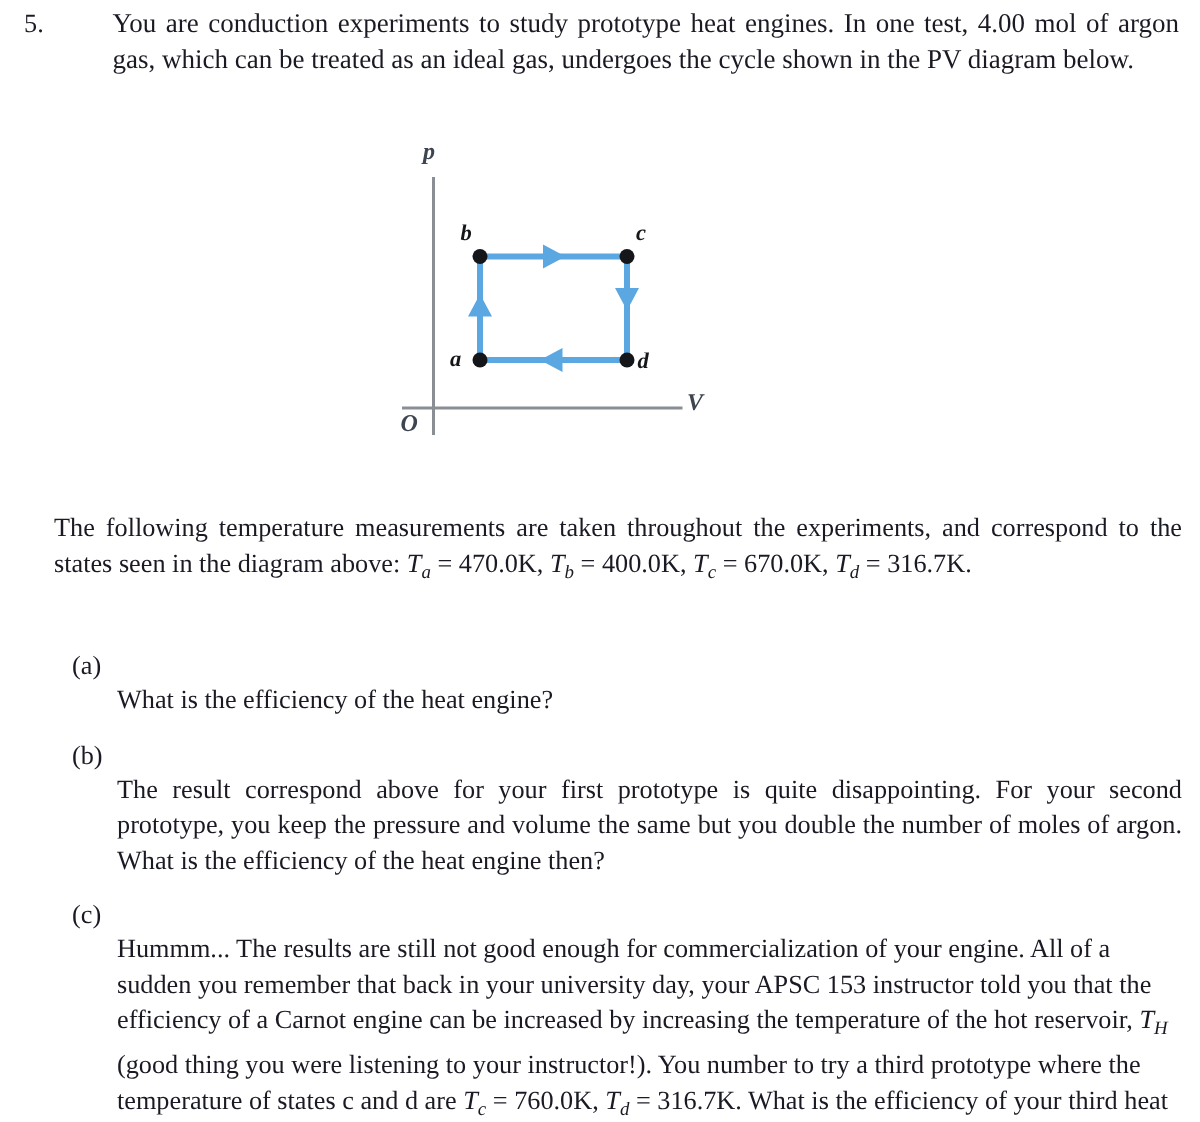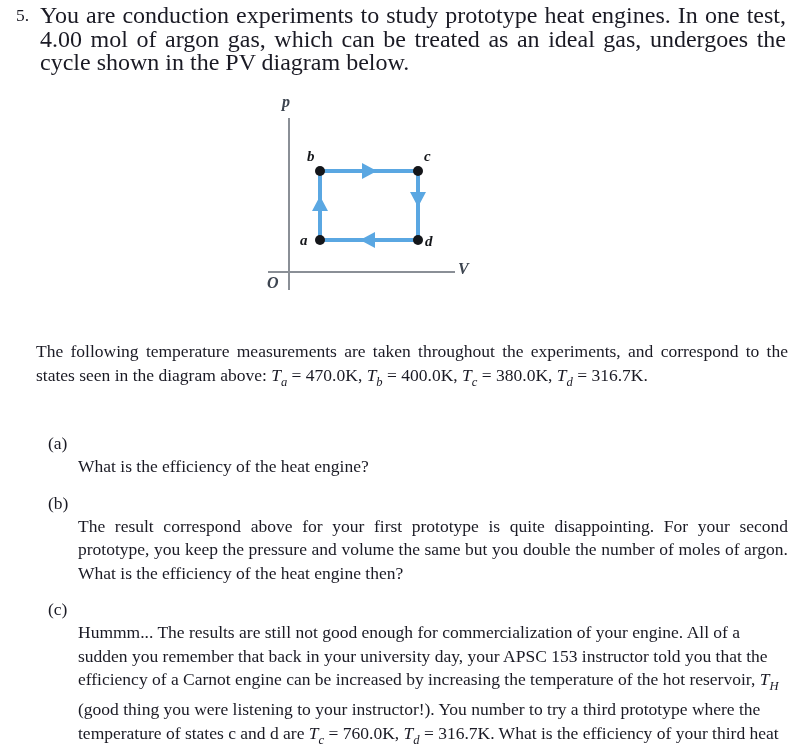--- a/index.html
+++ b/index.html
@@ -27,24 +27,25 @@
   }
   .problem-number {
     width: 24px;
     flex: 0 0 24px;
     font-size: 17.5px;
     line-height: 23.5px;
     text-align: left;
   }
   .problem-body {
     flex: 1;
-    font-size: 24px;
+    font-size: 18px;
     line-height: 23.5px;
     text-align: justify;
     text-justify: inter-word;
+    margin-left: 35px;
   }
 
   
   .figure {
     position: absolute;
     left: 250px;
     top: 92px;
     width: 240px;
     height: 215px;
   }
@@ -222,21 +223,21 @@
   <div class="state-label label-d">d</div>
 </div>
 
 <div class="temperatures">
   <span>The following temperature measurements are taken throughout the experiments, and correspond to the states seen in the diagram above:</span>
   <span class="nb">
     <var>T</var><sub>a</sub> = <span>470.0K</span>,</span>
   <span class="nb">
     <var>T</var><sub>b</sub> = <span>400.0K</span>,</span>
   <span>
-    <var>T</var><sub>c</sub> = <span>380.0K</span>,</span>
+    <var>T</var><sub>c</sub> = <span>670.0K</span>,</span>
   <span class="nb">
     <var>T</var><sub>d</sub> = <span>316.7K</span>.</span>
 </div>
 
 <div class="parts">
 
   <div class="part">
     <div class="part-marker">(a)</div>
     <div class="part-text">What is the efficiency of the heat engine?</div>
   </div>

